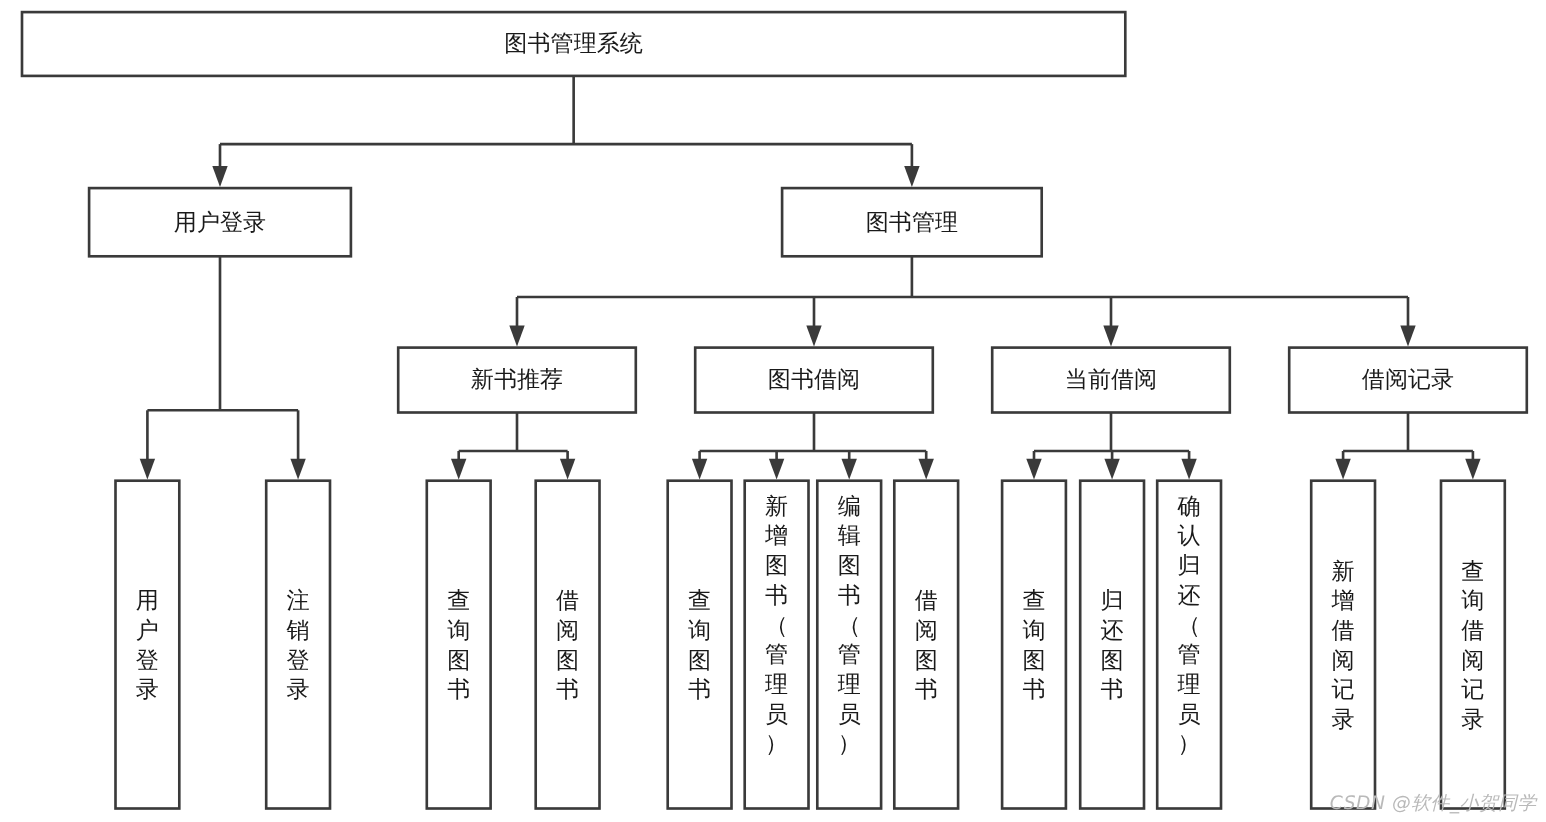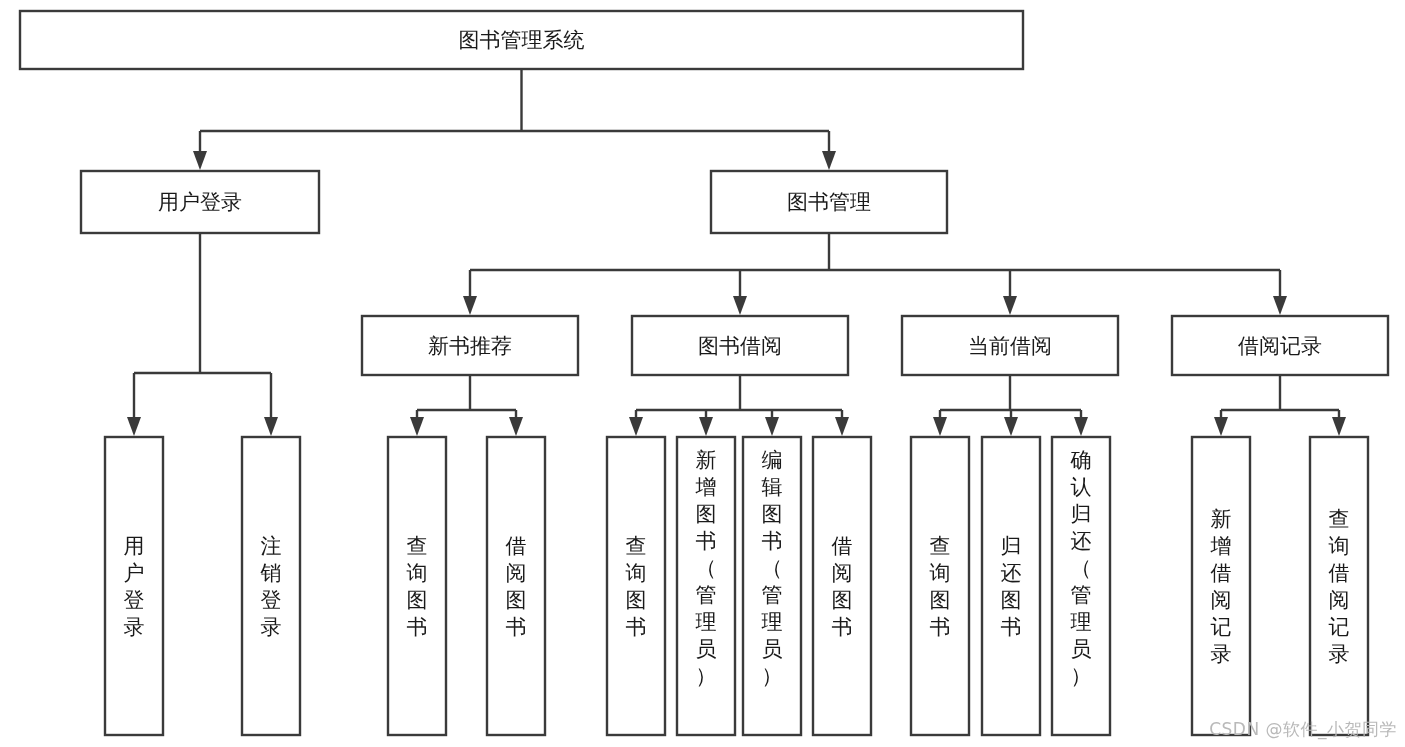--- a/index.html
+++ b/index.html
@@ -58,20 +58,21 @@
   }
   .watermark {
     position: absolute;
     right: 8px;
     bottom: 6px;
     font-family: "DejaVu Sans", "Liberation Sans", sans-serif;
     font-size: 17px;
     color: #b9b9b9;
     white-space: nowrap;
     letter-spacing: 0.5px;
+    font-style: italic;
   }
 </style>
 </head>
 <body>
 
 <div id="diagram-root">
   <svg id="tree-svg" viewBox="0 0 1405 747">
     <g id="connectors-layer">
         <path d="M 521.5 69 L 521.5 131" class="connector"></path>
         <path d="M 200 131 L 829 131" class="connector"></path>

